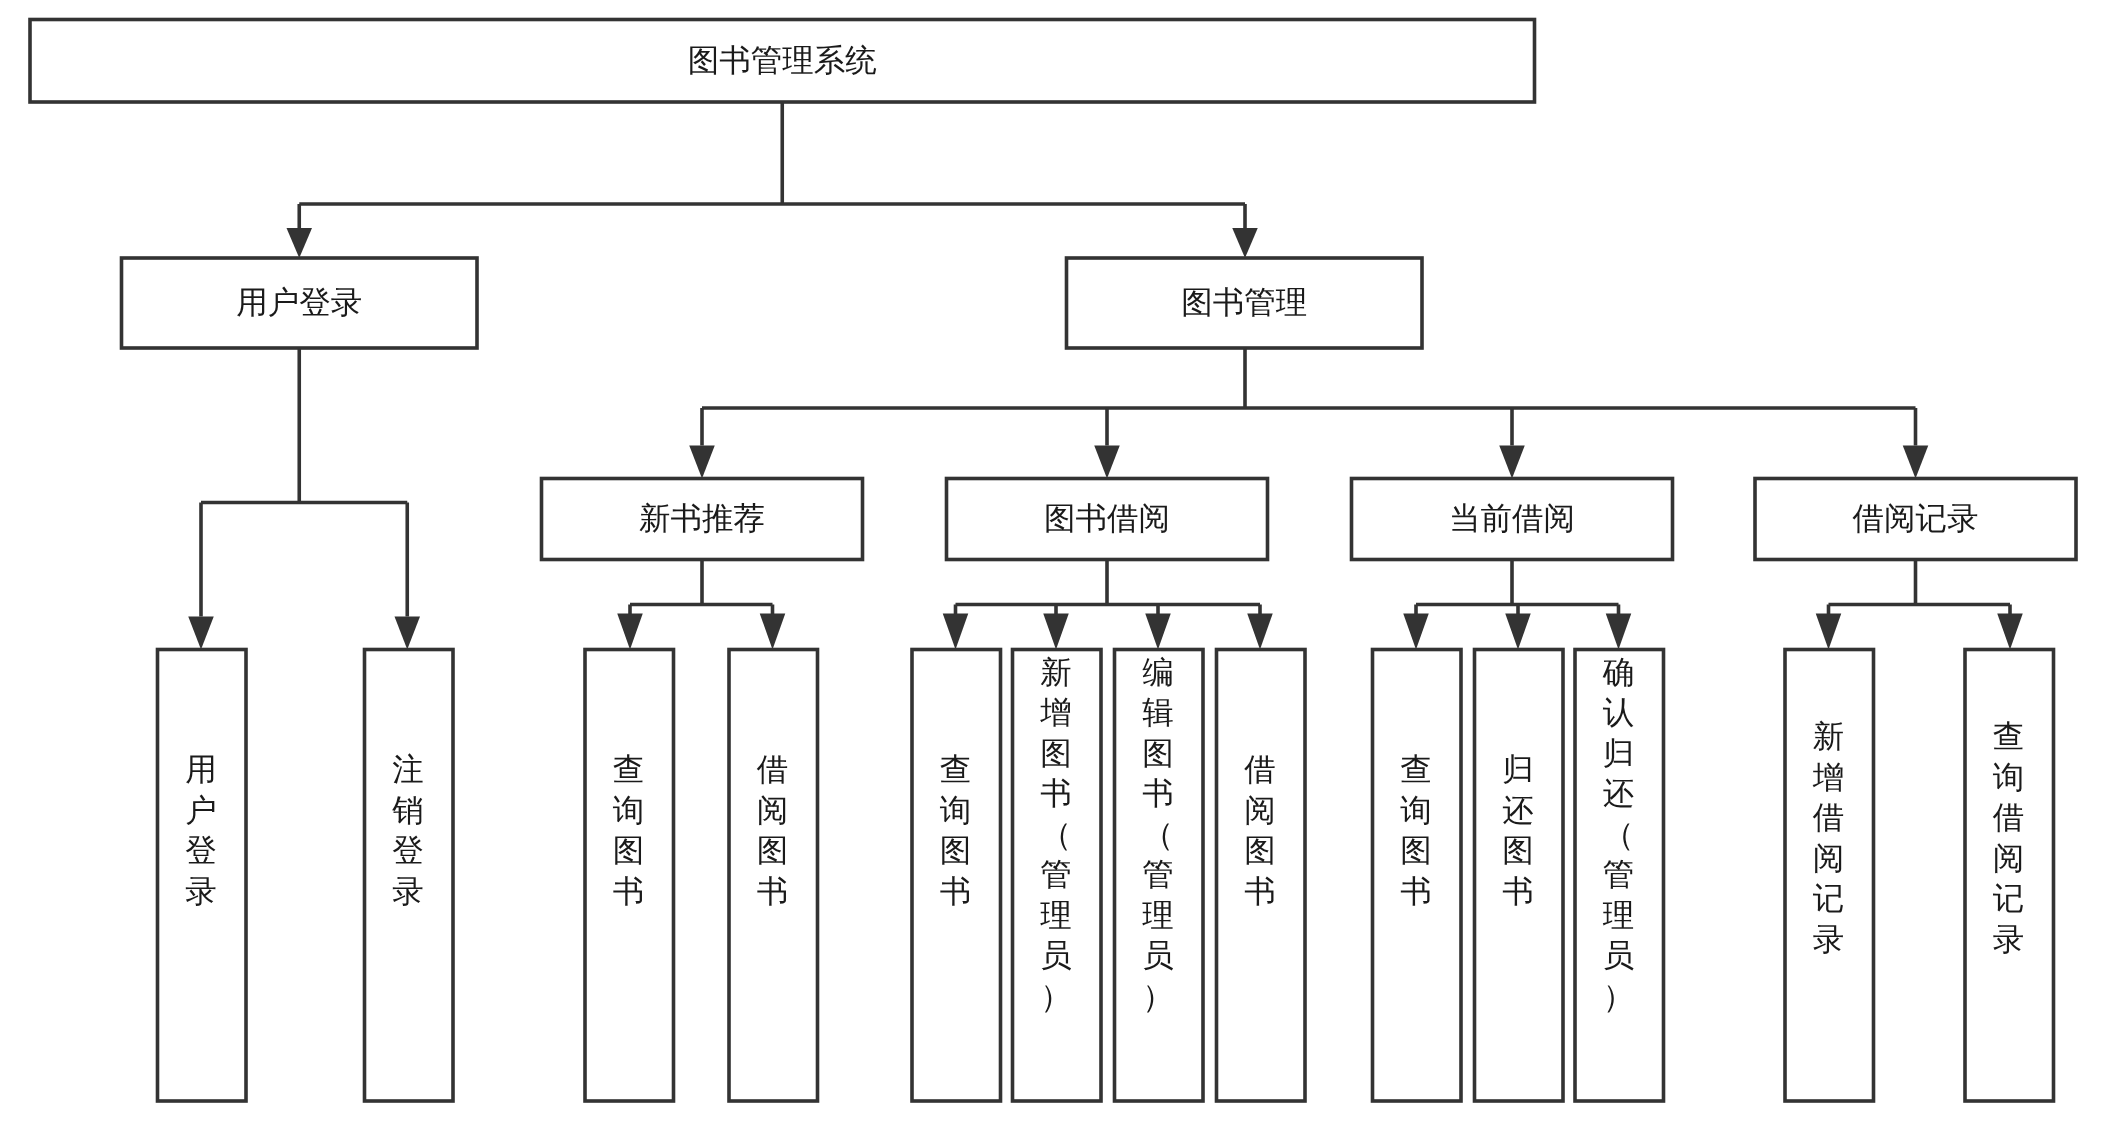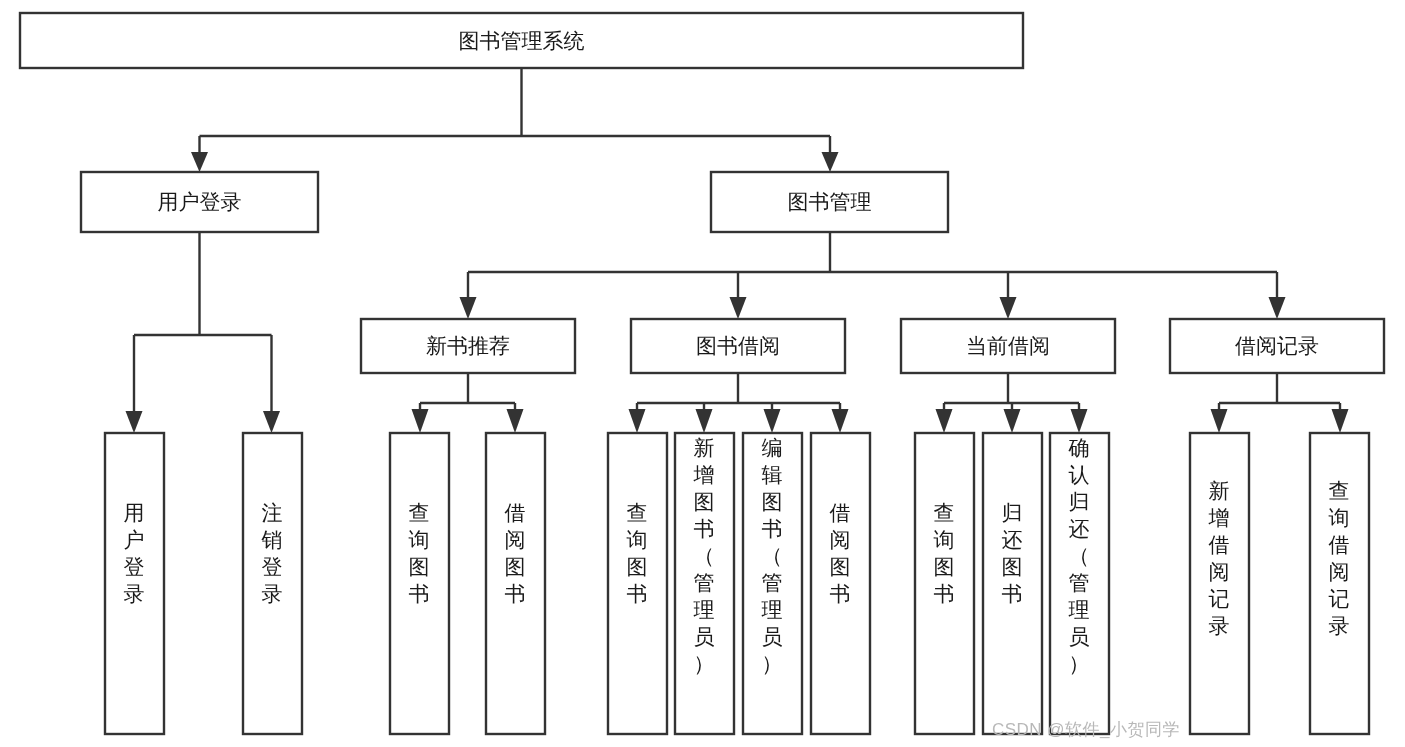--- a/index.html
+++ b/index.html
@@ -217,14 +217,13 @@
       <rect class="boxrect" x="1190" y="433" width="59" height="301"></rect>
       <text class="lbl-v" x="1219" y="498"><tspan x="1219" y="498">新</tspan><tspan x="1219" y="525">增</tspan><tspan x="1219" y="552">借</tspan><tspan x="1219" y="579">阅</tspan><tspan x="1219" y="606">记</tspan><tspan x="1219" y="633">录</tspan></text>
     </g>
     <g>
       <rect class="boxrect" x="1310" y="433" width="59" height="301"></rect>
       <text class="lbl-v" x="1339" y="498"><tspan x="1339" y="498">查</tspan><tspan x="1339" y="525">询</tspan><tspan x="1339" y="552">借</tspan><tspan x="1339" y="579">阅</tspan><tspan x="1339" y="606">记</tspan><tspan x="1339" y="633">录</tspan></text>
     </g>
 
   </svg>
 
-  <div class="watermark">CSDN @软件_小贺同学</div>
 </div>
 
 </body></html>

